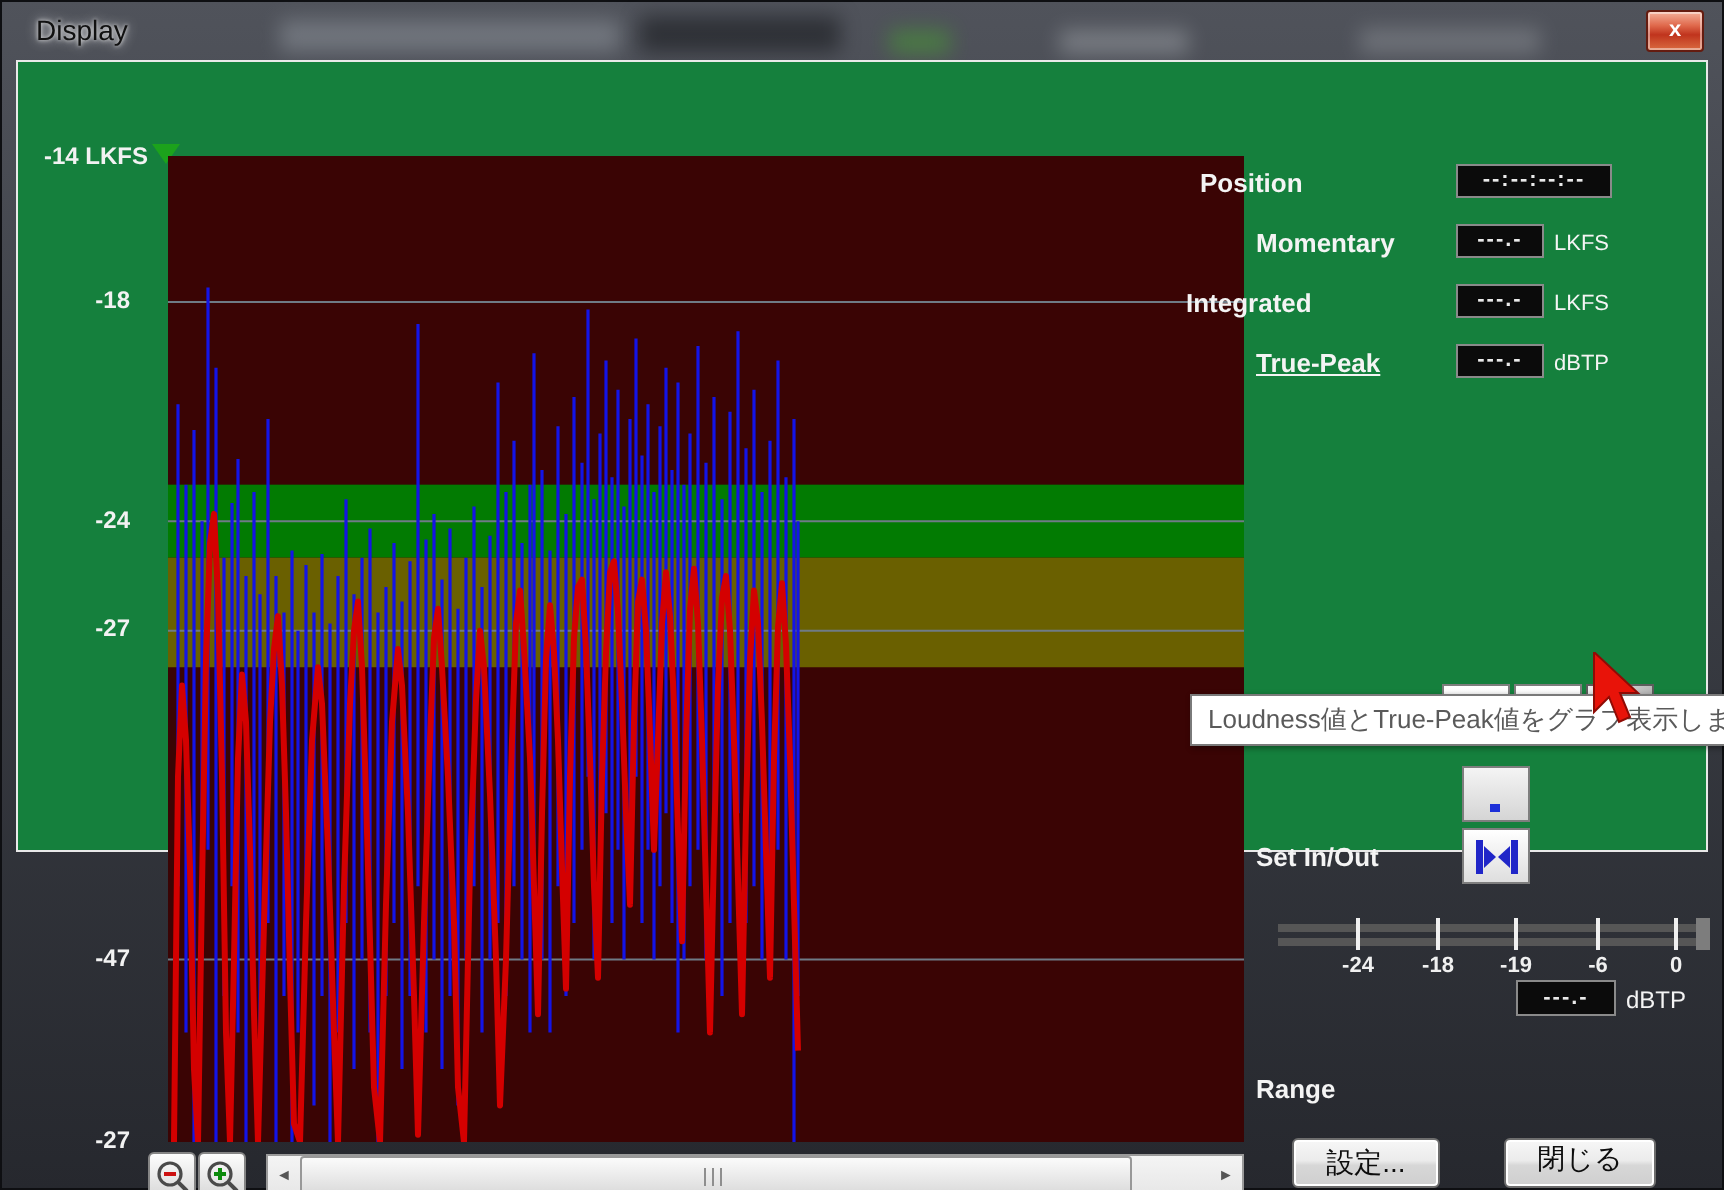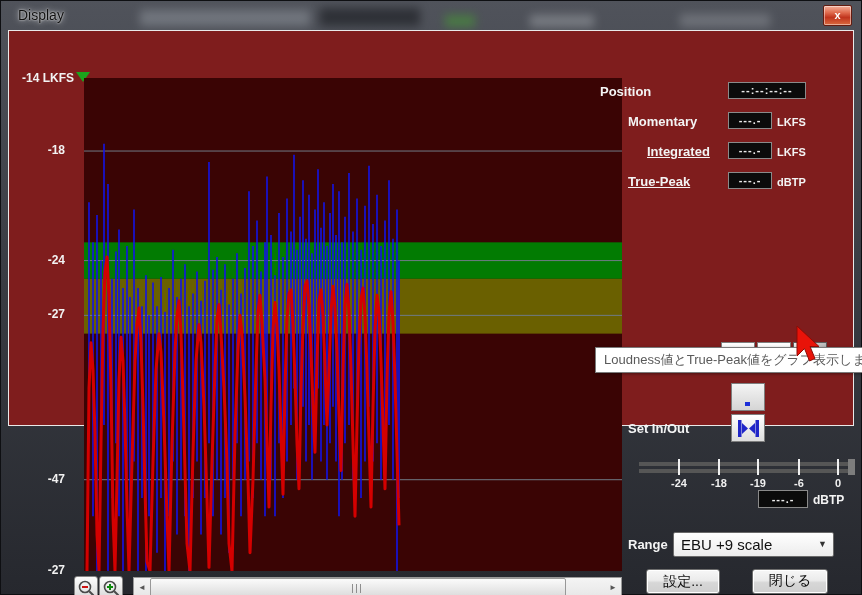--- a/index.html
+++ b/index.html
@@ -8,21 +8,21 @@
 
   
   .frame { position:absolute; inset:0; background:linear-gradient(#50535b 0%, #3a3d44 45%, #26282e 100%); box-shadow:inset 0 0 0 1px #0e0f12; }
   .glassblob { position:absolute; filter:blur(5px); }
   .titlebar-text { position:absolute; left:18px; top:7px; font-size:14px; color:#111; text-shadow:0 0 6px rgba(255,255,255,.85), 0 0 2px rgba(255,255,255,.9); }
   .close-btn { position:absolute; left:823px; top:5px; width:29px; height:21px; border:1px solid #641c10; border-radius:2px;
     background:linear-gradient(#f3b09a 0%, #e06a4d 35%, #c0341d 60%, #d96a3f 100%); box-shadow:inset 0 0 0 1px rgba(255,255,255,.45); 
     color:#fff; font-size:11px; font-weight:bold; text-align:center; line-height:19px; cursor:default; }
 
   
-  .content { position:absolute; left:8px; top:30px; width:846px; height:396px; background:#7f1d1d; border:1px solid #e9e9e9; }
+  .content { position:absolute; left:8px; top:30px; width:846px; height:396px; background:#15803d; border:1px solid #e9e9e9; }
 
   
   .plot { position:absolute; left:75px; top:47px; width:538px; height:493px; background:#3a0404; }
   .plot svg { position:absolute; inset:0; }
   .ylab { position:absolute; left:24px; width:32px; text-align:right; color:#f2f2f2; font-size:12px; font-weight:bold; letter-spacing:0; }
   .ylab-top { position:absolute; left:13px; top:40px; color:#f2f2f2; font-size:12px; font-weight:bold; }
   .marker-tri { position:absolute; left:67px; top:41px; width:0; height:0; border-left:7px solid transparent; border-right:7px solid transparent; border-top:10px solid #1ca21c; }
 
   
   .zoom-btn { position:absolute; top:545px; width:24px; height:23px; border:1px solid #858585; border-radius:3px; background:linear-gradient(#fdfdfd,#d9d9d9); }
@@ -30,21 +30,21 @@
   .hscroll { position:absolute; left:124px; top:546px; width:489px; height:21px; background:linear-gradient(#f4f4f4,#e7e7e7); border:1px solid #9a9a9a; }
   .scroll-arrow { position:absolute; top:0; width:16px; height:19px; color:#555; font-size:8px; text-align:center; line-height:19px; }
   .scroll-thumb { position:absolute; left:16px; top:0px; width:416px; height:19px; background:linear-gradient(#fbfbfb,#dcdcdc); border:1px solid #989898; border-radius:2px; }
   .thumb-grip { position:absolute; left:50%; top:5px; width:12px; height:9px; margin-left:-6px;
     background:repeating-linear-gradient(90deg,#8e8e8e 0 1px,transparent 1px 4px); }
 
   
   .plabel { position:absolute; color:#f4f4f4; font-size:13px; font-weight:bold; }
   .vbox { position:absolute; background:#0b0b0b; border:1px solid #8a8a8a; color:#eaeaea; font-size:11px; font-weight:bold;
     text-align:center; letter-spacing:1px; line-height:15px; }
-  .unit { position:absolute; color:#f4f4f4; font-size:11px; font-weight:bold; }
+  .unit { position:absolute; color:#f4f4f4; font-size:11px; font-weight:normal; }
 
   .dm-btn { position:absolute; top:311px; width:34px; height:30px; border:1px solid #7e7e7e; background:linear-gradient(#ffffff,#e0e0e0); }
   .dm-btn.pressed { background:linear-gradient(135deg,#efefef 0%,#b9b9b9 55%,#8f8f8f 100%); border-color:#5d5d5d; }
   .dm-btn svg, .io-btn svg { position:absolute; left:1px; top:3px; }
   .hidden-btn { position:absolute; left:722px; top:352px; width:34px; height:28px; border:1px solid #7e7e7e; background:linear-gradient(#f4f4f4,#d5d5d5); z-index:4; }
   .io-btn { position:absolute; left:722px; top:383px; width:34px; height:28px; border:1px solid #7e7e7e; background:linear-gradient(#ffffff,#dedede); }
   .io-btn svg { top:2px; }
 
   
   .meter-bar { position:absolute; left:630px; width:216px; height:4px; background:#565656; }
@@ -211,21 +211,21 @@
     <div class="scroll-arrow" style="right:0;">►</div>
   </div>
 
   <div class="plabel" style="left:591px;top:53px;">Position</div>
   <div class="vbox" style="left:719px;top:51px;width:78px;height:17px;">--:--:--:--</div>
 
   <div class="plabel" style="left:619px;top:83px;">Momentary</div>
   <div class="vbox" style="left:719px;top:81px;width:44px;height:17px;">---.-</div>
   <div class="unit" style="left:768px;top:85px;">LKFS</div>
 
-  <div class="plabel" style="left:638px;top:113px;text-decoration:underline;">Integrated</div>
+  <div class="plabel" style="left:584px;top:113px;">Integrated</div>
   <div class="vbox" style="left:719px;top:111px;width:44px;height:17px;">---.-</div>
   <div class="unit" style="left:768px;top:115px;">LKFS</div>
 
   <div class="plabel" style="left:619px;top:143px;text-decoration:underline;">True-Peak</div>
   <div class="vbox" style="left:719px;top:141px;width:44px;height:17px;">---.-</div>
   <div class="unit" style="left:768px;top:145px;">dBTP</div>
 
   <div class="plabel" style="left:619px;top:318px;">Display Mode</div>
   <div class="dm-btn" style="left:712px;">
     <svg width="31" height="22" viewBox="0 0 31 22">
@@ -270,24 +270,20 @@
   <div class="meter-tick" style="left:828px;"></div>
   <div class="meter-lab" style="left:670px;">-24</div>
   <div class="meter-lab" style="left:710px;">-18</div>
   <div class="meter-lab" style="left:749px;">-19</div>
   <div class="meter-lab" style="left:790px;">-6</div>
   <div class="meter-lab" style="left:829px;">0</div>
   <div class="vbox" style="left:749px;top:459px;width:50px;height:18px;line-height:16px;">---.-</div>
   <div class="unit" style="left:804px;top:462px;font-size:12px;">dBTP</div>
 
   <div class="plabel" style="left:619px;top:506px;">Range</div>
-  <div class="combo" style="left:664px;">
-    <div class="combo-text">EBU  +9 scale</div>
-    <div class="combo-arrow">▼</div>
-  </div>
 
   <div class="win-btn" style="left:637px;width:74px;">設定...</div>
   <div class="win-btn" style="left:743px;width:76px;font-family:Liberation Mono, monospace;">閉じる</div>
 </div>
 
 <div class="tooltip">Loudness値とTrue-Peak値をグラフ表示します</div>
 
 <svg class="cursor" width="34" height="38" viewBox="0 0 34 38">
   <polygon points="1,0 1,30 8.5,22.5 13.5,35 19,32.5 14,20.5 23,20.5" fill="#e81309" stroke="#8f0b05" stroke-width="1"></polygon>
 </svg>

